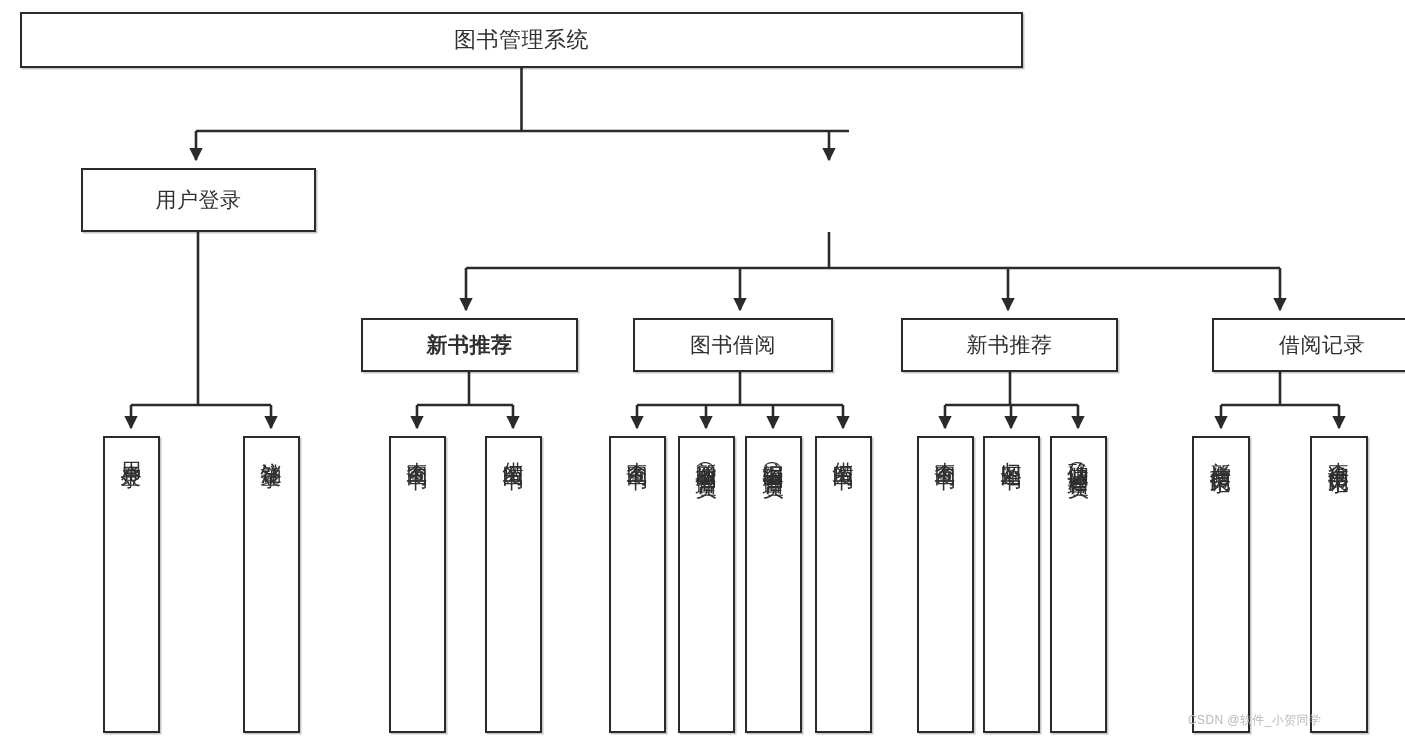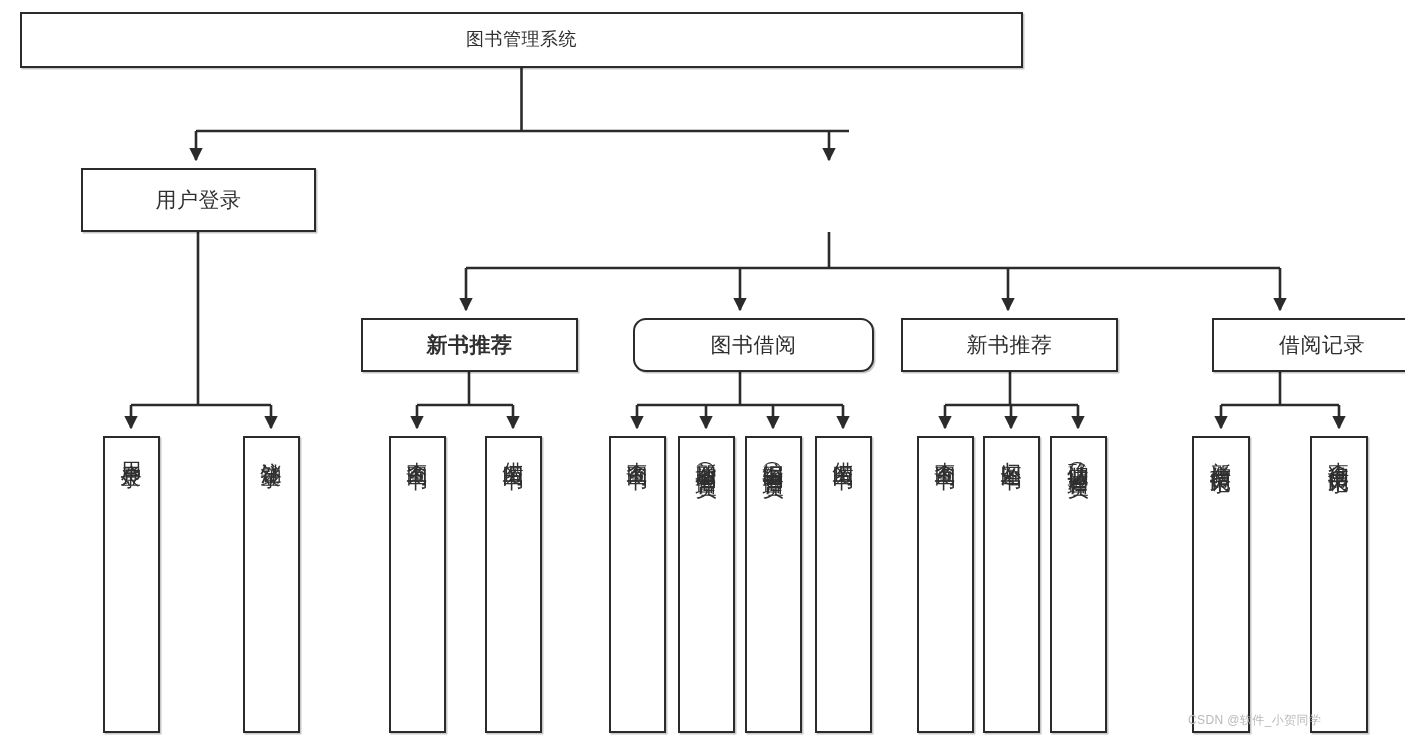--- a/index.html
+++ b/index.html
@@ -41,21 +41,21 @@
     text-align: center;
     line-height: 1.18;
     color: #2f2f2f;
     white-space: pre-line;
   }
   .node.h .label {
     font-size: 21px;
     letter-spacing: 0.5px;
   }
   .node.root .label {
-    font-size: 18px;
+    font-size: 22px;
     letter-spacing: 0.5px;
   }
   .node.v {
     align-items: flex-start;
     padding-top: 7px;
   }
   .node.v .label {
     writing-mode: vertical-rl;
     text-orientation: upright;
     font-size: 21px;
@@ -133,21 +133,21 @@
     <span class="label">图书管理系统</span>
   </div>
 
   <div class="node h" style="left:81px; top:168px; width:235px; height:64px;">
     <span class="label">用户登录</span>
   </div>
 
   <div class="node h" style="left:361px; top:318px; width:217px; height:54px;font-weight:bold;">
     <span class="label">新书推荐</span>
   </div>
-  <div class="node h" style="left:633px; top:318px; width:241px; height:54px;border-radius:13px;">
+  <div class="node h" style="left:633px; top:318px; width:200px; height:54px;">
     <span class="label">图书借阅</span>
   </div>
   <div class="node h" style="left:901px; top:318px; width:217px; height:54px;">
     <span class="label">新书推荐</span>
   </div>
   <div class="node h" style="left:1170px; top:318px; width:220px; height:54px;margin-left:42px;">
     <span class="label">借阅记录</span>
   </div>
 
   <div class="node v" style="left:103px; top:436px; width:57px; height:297px;">

